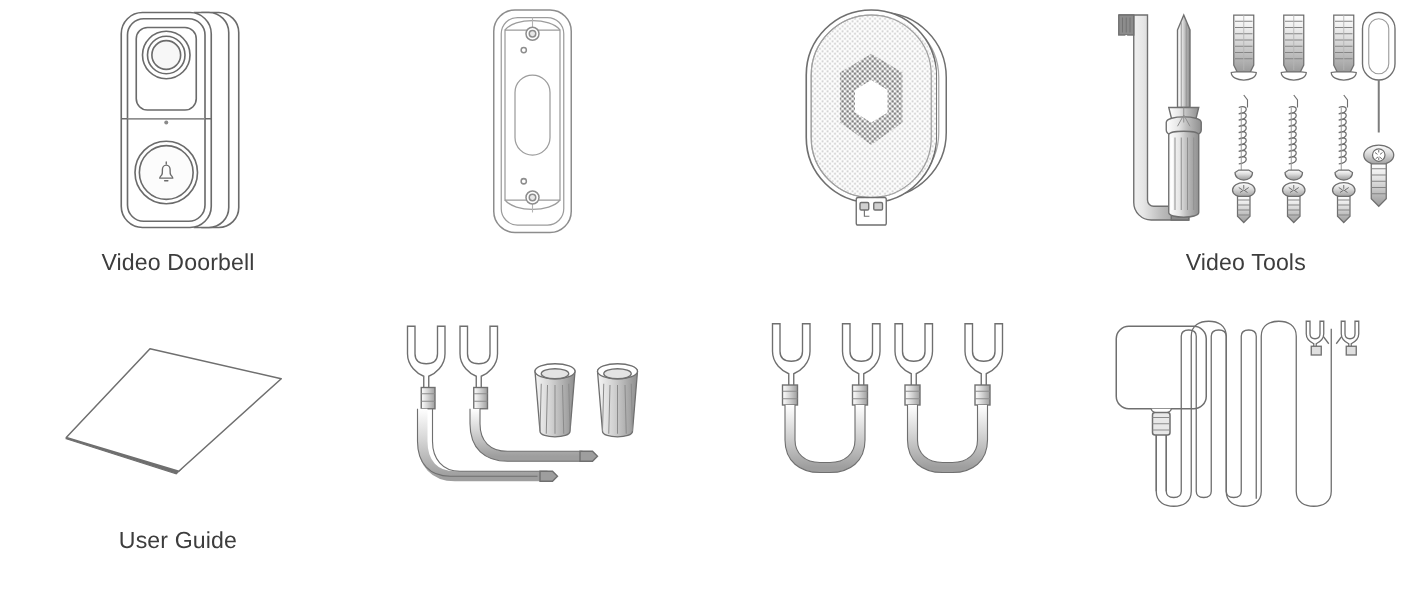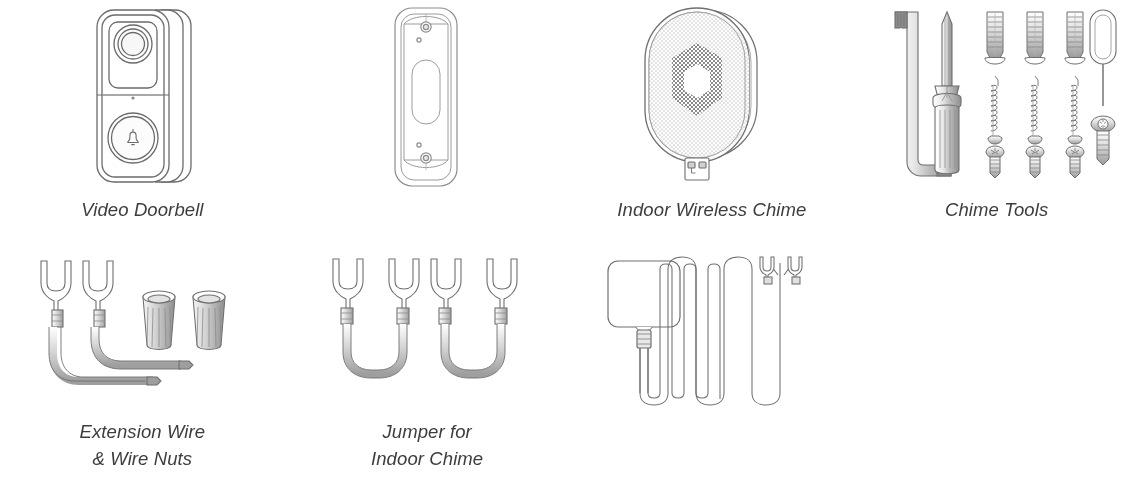--- a/index.html
+++ b/index.html
@@ -15,21 +15,20 @@
     font-family: "Liberation Sans", sans-serif;
     color: #3d3d3d;
   }
   .contents-grid {
     width: 1139px;
     height: 368px;
     display: grid;
     grid-template-columns: repeat(4, 1fr);
     grid-template-rows: 240px 239px;
     box-sizing: border-box;
-    font-style: italic;
   }
   .item-cell {
     display: flex;
     flex-direction: column;
     align-items: center;
     justify-content: flex-start;
     position: relative;
   }
   .art-box {
     height: 196px;
@@ -177,21 +176,20 @@
         </g>
 
         <g stroke="#6f6f6f" stroke-width="1.1" fill="#ffffff">
           <rect x="58" y="160" width="24" height="22" rx="1.5"></rect>
           <rect x="61" y="164" width="7" height="6" rx="1" fill="#d0d0d0"></rect>
           <rect x="72" y="164" width="7" height="6" rx="1" fill="#d0d0d0"></rect>
           <path d="M64.5 170 v5 h4" stroke-width="0.9" fill="none"></path>
         </g>
       </svg>
     </div>
-    <div class="item-label">Indoor Wireless Chime</div>
   </div>
 
   <div class="item-cell row1">
     <div class="art-box">
       <svg width="220" height="200" viewBox="0 0 220 200" fill="none">
         <defs>
           <linearGradient id="metalV" x1="0" y1="0" x2="1" y2="0">
             <stop offset="0%" stop-color="#ffffff"></stop>
             <stop offset="35%" stop-color="#e6e6e6"></stop>
             <stop offset="60%" stop-color="#bdbdbd"></stop>
@@ -300,23 +298,34 @@
 
         <g stroke="#6f6f6f" stroke-width="1" transform="translate(203,118)">
           <ellipse cx="13" cy="8" rx="12" ry="8" fill="url(#metalH)"></ellipse>
           <circle cx="13" cy="8" r="5" fill="#ffffff"></circle>
           <path d="M13 4 v2 M10 6 l2 1.5 M16 6 l-2 1.5 M10.5 11 l2-1.5 M15.5 11 l-2-1.5 M13 12 v-2" stroke="#6f6f6f" stroke-width="0.8"></path>
           <path d="M7 15 h12 v28 l-6 6 l-6-6 z" fill="url(#metalH)"></path>
           <path d="M7 19 h12 M7 24 h12 M7 29 h12 M7 34 h12 M7 39 h12" stroke="#858585" stroke-width="0.8"></path>
         </g>
       </svg>
     </div>
-    <div class="item-label">Chime Tools</div>
-  </div>
-
+    <div class="item-label">Video Tools</div>
+  </div>
+
+  <div class="item-cell row2">
+    <div class="art-box">
+      <svg width="210" height="150" viewBox="0 0 210 150" fill="none">
+
+        <path d="M16 96 L104 124 L108 120 L20 92 Z" fill="#6f6f6f" stroke="#6f6f6f" stroke-width="1"></path>
+
+        <path d="M83 24 L188 48 L106 122 L16 95 Z" fill="#ffffff" stroke="#6f6f6f" stroke-width="1.2" stroke-linejoin="round"></path>
+      </svg>
+    </div>
+    <div class="item-label">User Guide</div>
+  </div>
 
   <div class="item-cell row2">
     <div class="art-box">
       <svg width="215" height="150" viewBox="0 0 215 150" fill="none">
         <defs>
           <linearGradient id="wireGrad" x1="0" y1="0" x2="0" y2="1">
             <stop offset="0%" stop-color="#ffffff"></stop>
             <stop offset="45%" stop-color="#d6d6d6"></stop>
             <stop offset="100%" stop-color="#9e9e9e"></stop>
           </linearGradient>
@@ -364,22 +373,20 @@
         </g>
 
         <g stroke="#6f6f6f" stroke-width="1.05">
           <path d="M158 42 c0-6 32-6 32 0 l-4 48 c0 6 -24 6 -24 0 z" fill="url(#nutGrad)"></path>
           <ellipse cx="174" cy="42" rx="16" ry="6" fill="#ffffff"></ellipse>
           <ellipse cx="174" cy="44" rx="11" ry="4" fill="#e3e3e3"></ellipse>
           <path d="M163 52 l-1 38 M168 53 l-1 39 M174 53 v39 M180 53 l1 39 M185 52 l1 38" stroke="#8b8b8b" stroke-width="0.8" fill="none"></path>
         </g>
       </svg>
     </div>
-    <div class="item-label">Extension Wire
-&amp; Wire Nuts</div>
   </div>
 
   <div class="item-cell row2">
     <div class="art-box">
       <svg width="200" height="150" viewBox="0 0 200 150" fill="none">
         <defs>
           <linearGradient id="jWire" x1="0" y1="0" x2="0" y2="1">
             <stop offset="0%" stop-color="#ffffff"></stop>
             <stop offset="45%" stop-color="#d6d6d6"></stop>
             <stop offset="100%" stop-color="#9e9e9e"></stop>
@@ -412,22 +419,20 @@
           <path d="M112 58 h12 M112 64 h12" stroke="#8b8b8b" stroke-width="0.8"></path>
           <path d="M160 4 v22 c0 10 8 16 13 18 v12 h4 v-12 c5-2 13-8 13-18 v-22 h-6 v22 c0 5-3 8-9 8 c-6 0-9-3-9-8 v-22 z" fill="#ffffff"></path>
           <rect x="168" y="53" width="12" height="16" fill="url(#jCollar)"></rect>
           <path d="M168 58 h12 M168 64 h12" stroke="#8b8b8b" stroke-width="0.8"></path>
           <path d="M118 69 v28 c0 14 10 22 24 22 h8 c14 0 24-8 24-22 v-28" stroke="url(#jWire)" stroke-width="8" fill="none"></path>
           <path d="M114 69 v28 c0 17 12 26 28 26 h8 c16 0 28-9 28-26 v-28" stroke="#6f6f6f" stroke-width="0.9" fill="none"></path>
           <path d="M122 69 v28 c0 11 8 18 20 18 h8 c12 0 20-7 20-18 v-28" stroke="#6f6f6f" stroke-width="0.9" fill="none"></path>
         </g>
       </svg>
     </div>
-    <div class="item-label">Jumper for
-Indoor Chime</div>
   </div>
 
   <div class="item-cell row2">
     <div class="art-box">
       <svg width="215" height="150" viewBox="0 0 215 150" fill="none">
         <g stroke="#6f6f6f" stroke-width="1.2" fill="#ffffff">
 
           <rect x="4" y="6" width="72" height="66" rx="10"></rect>
 
           <path d="M32 72 c0 5 16 5 16 0" fill="#ffffff" stroke-width="1"></path>

